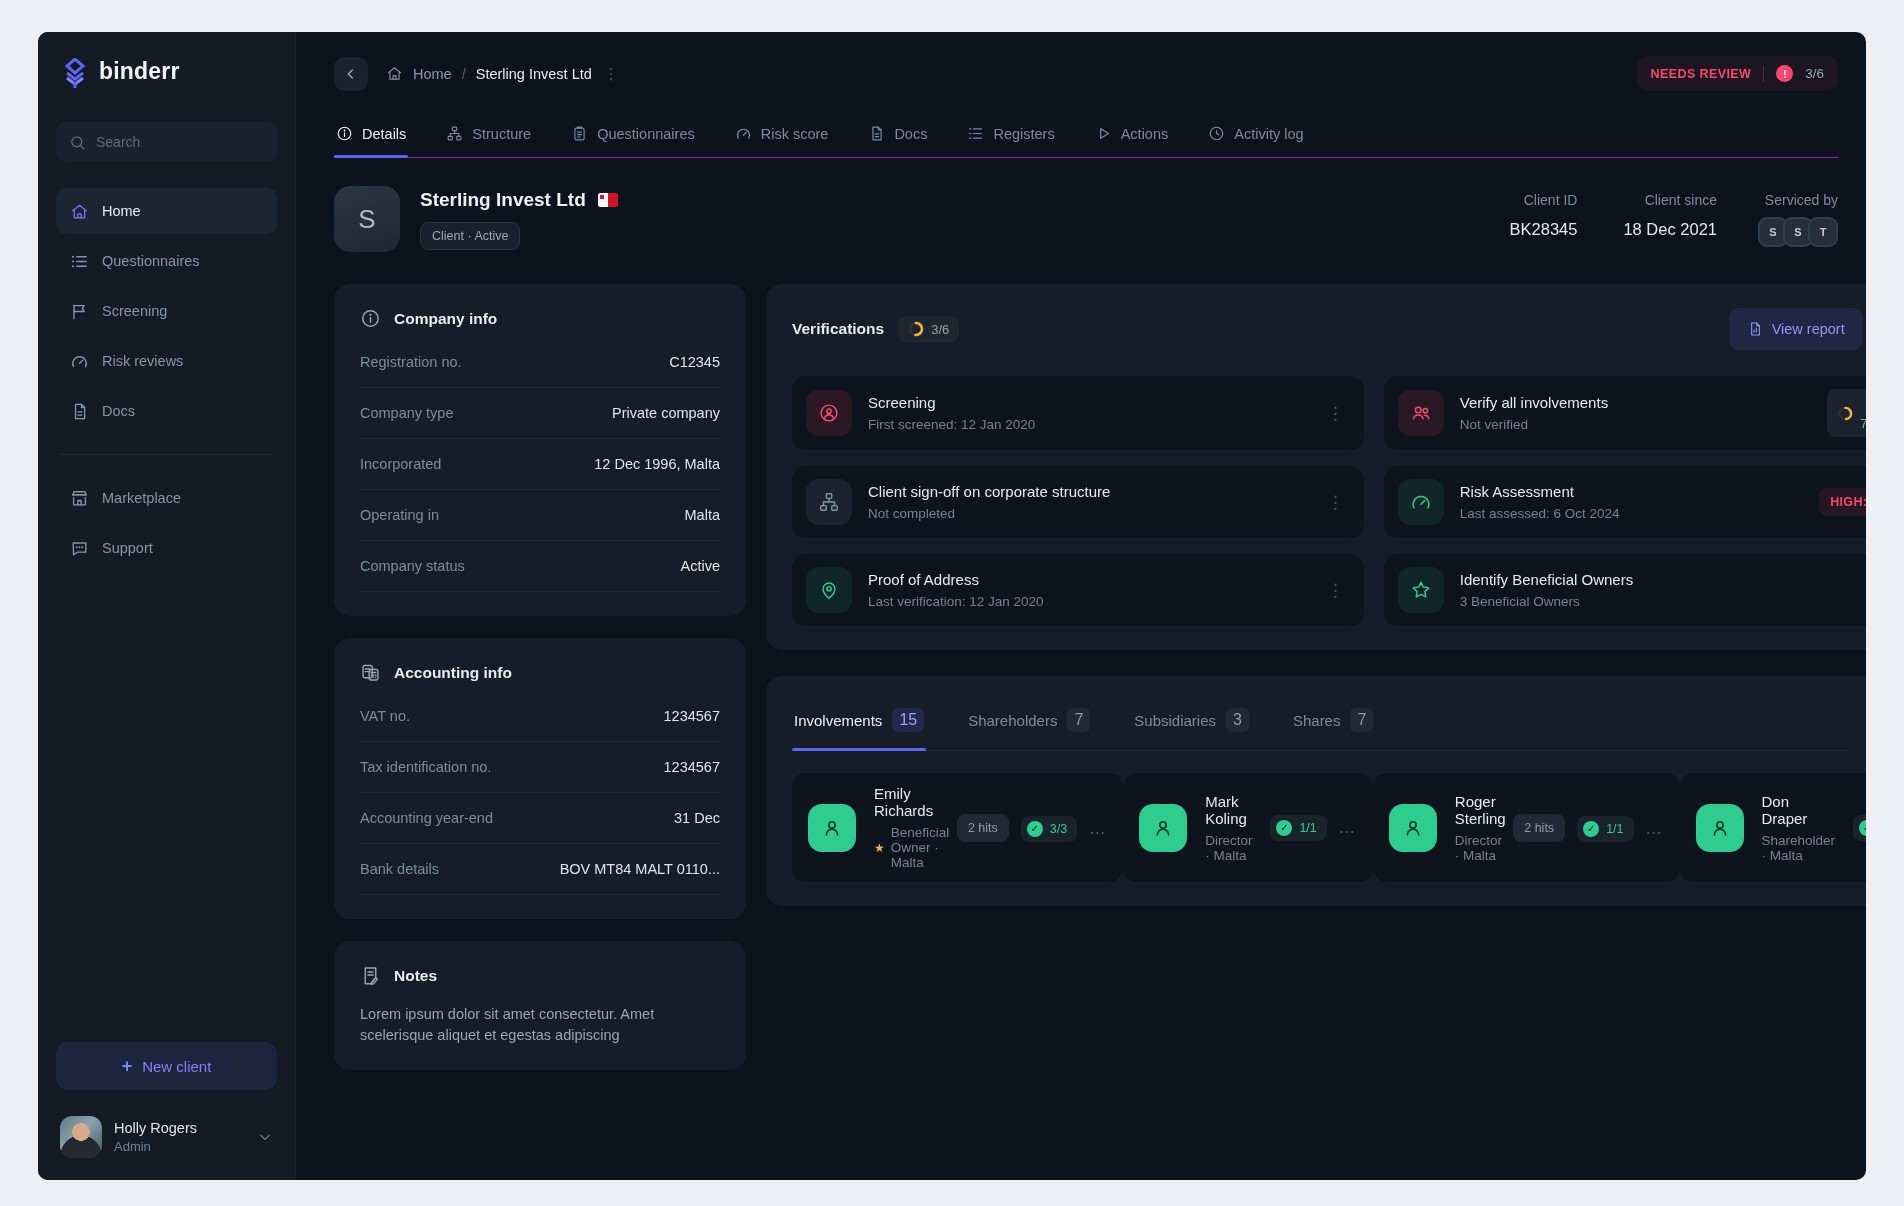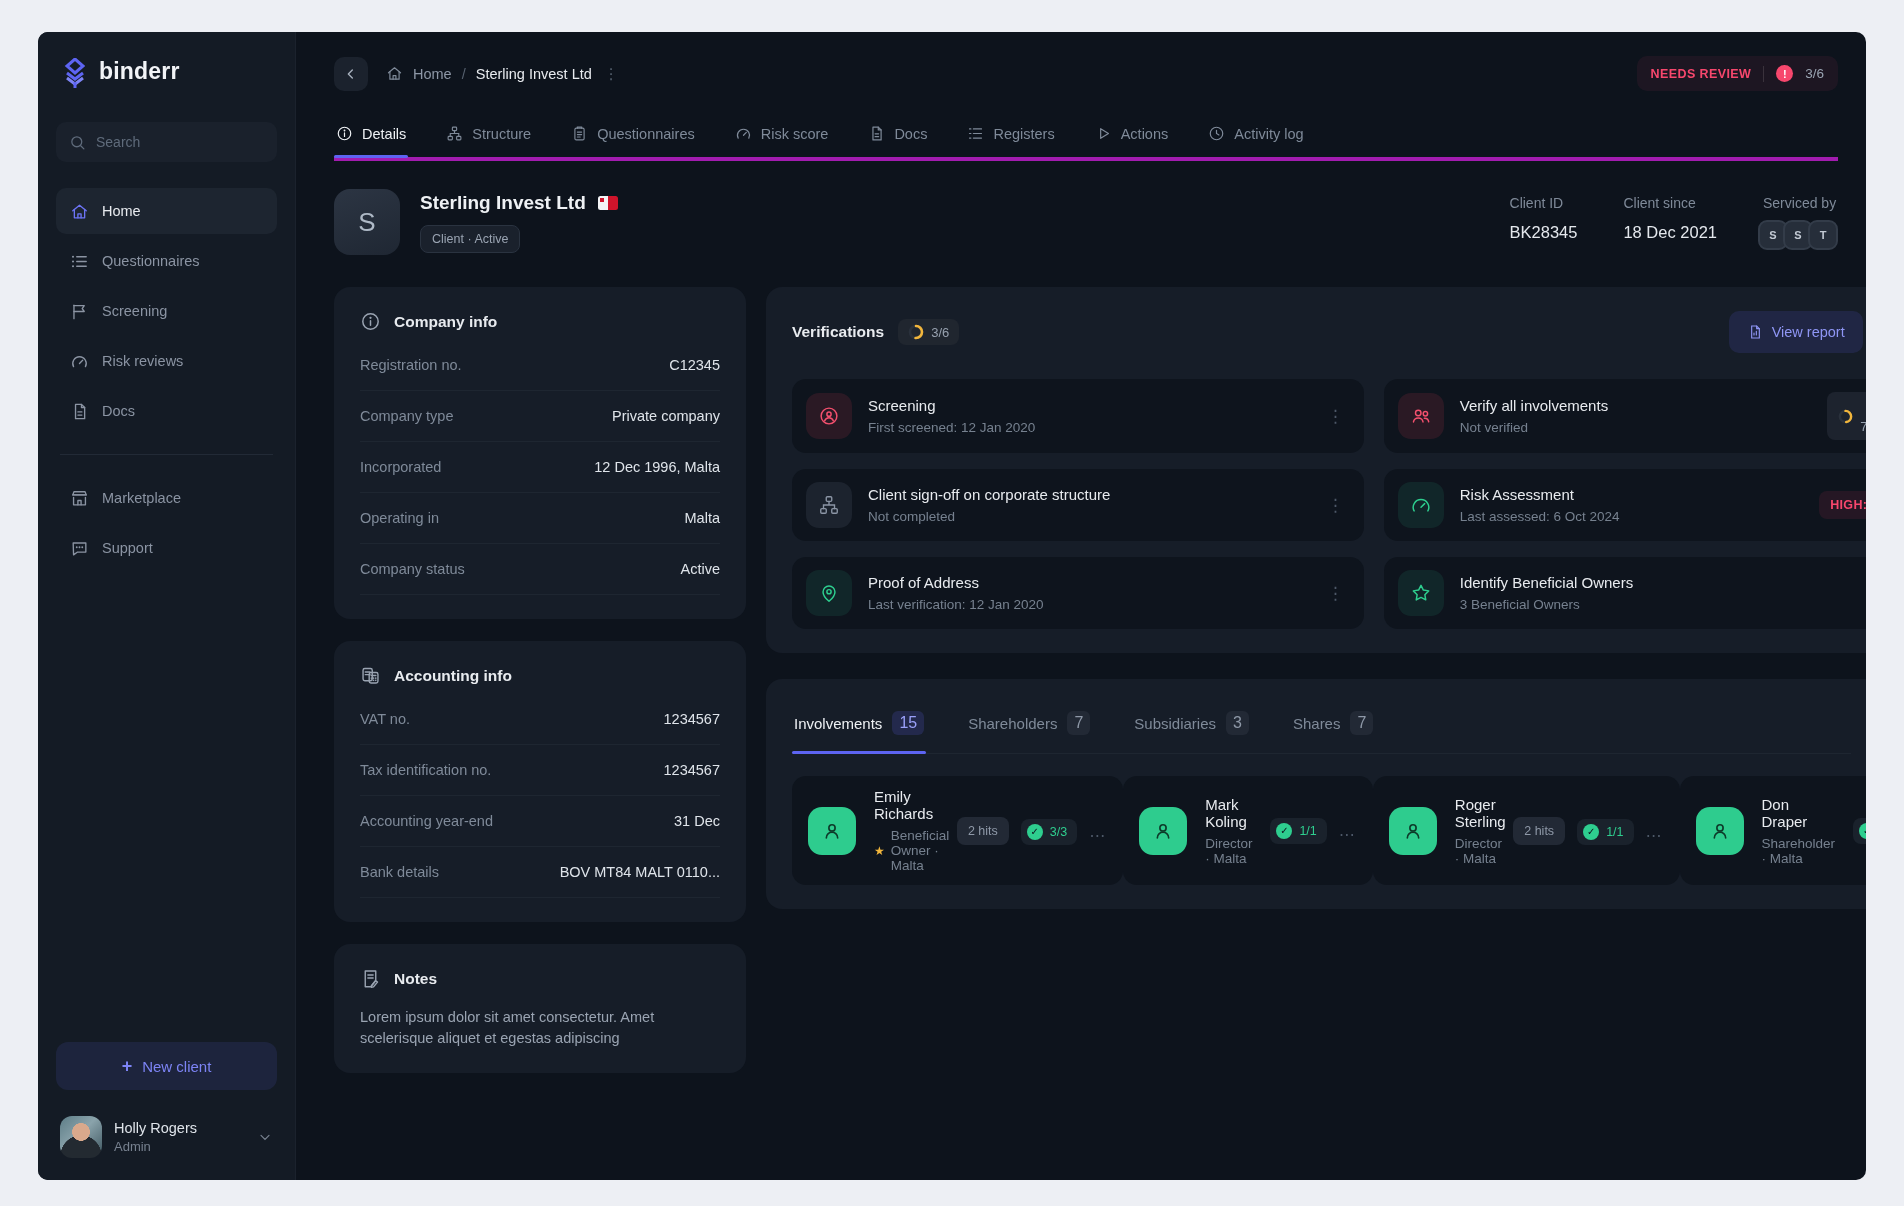--- a/index.html
+++ b/index.html
@@ -74,21 +74,21 @@
     background:rgba(247,71,109,0.07); border-radius:10px; padding:9px 14px;justify-content:center;
   }
   .status-label { color:#f7476d; font-size:12.5px; font-weight:700; letter-spacing:.4px; }
   .status-div { width:1px; height:16px; background:#3a323c; }
   .alert-circle {
     width:17px; height:17px; border-radius:50%; background:#f7476d; color:#fff;
     font-size:11px; font-weight:700; display:flex; align-items:center; justify-content:center;
   }
   .status-count { color:#9aa4b2; font-size:13.5px; }
   
-  .tabs { display:flex; gap:36px; margin-top:30px; border-bottom:4px solid #a21caf; }
+  .tabs { display:flex; gap:36px; margin-top:30px; border-bottom:1px solid #a21caf; }
   .tab {
     display:flex; align-items:center; gap:9px; padding:4px 2px 15px 2px; color:#7f8a99;
     font-size:14.5px; cursor:pointer; position:relative;
   }
   .tab svg { width:17px; height:17px; }
   .tab.active { color:#eef1f4; }
   .tab.active::after { content:""; position:absolute; left:0; right:0; bottom:-1px; height:3px; background:#5d64f2; border-radius:3px; }
   
   .client-head { display:flex; align-items:center; margin-top:28px; }
   .client-avatar {
@@ -100,21 +100,21 @@
   .client-name { font-size:19px; font-weight:700; color:#eef1f4; }
   .malta-flag { width:20px; height:14px; border-radius:2.5px; overflow:hidden; display:flex; }
   .malta-flag .w { flex:1; background:#f4f5f7; position:relative; }
   .malta-flag .w::after { content:""; position:absolute; left:2px; top:2px; width:4px; height:4px; background:#cf142b; }
   .malta-flag .r { flex:1; background:#cf142b; }
   .client-badge {
     margin-top:11px; display:inline-block; background:#1a212c; border:1px solid #2a3340;
     color:#9aa4b2; font-size:12.5px; border-radius:8px; padding:6px 11px;
   }
   .client-meta { margin-left:auto; display:flex; gap:46px; align-items:flex-start; }
-  .meta-col { }
+  .meta-col { text-align:right; }
   .meta-label { color:#7f8a99; font-size:14px; }
   .meta-value { color:#e4e8ed; font-size:16.5px; margin-top:12px; }
   .serviced-avatars { display:flex; margin-top:9px; justify-content:flex-end; }
   .sa {
     width:30px; height:30px; border-radius:9px; background:#262e3a; border:2px solid #333c49;
     color:#c3cad4; font-size:11px; font-weight:700; display:flex; align-items:center; justify-content:center;
     margin-left:-5px;
   }
   
   .content { display:flex; gap:20px; margin-top:32px; align-items:flex-start; }

